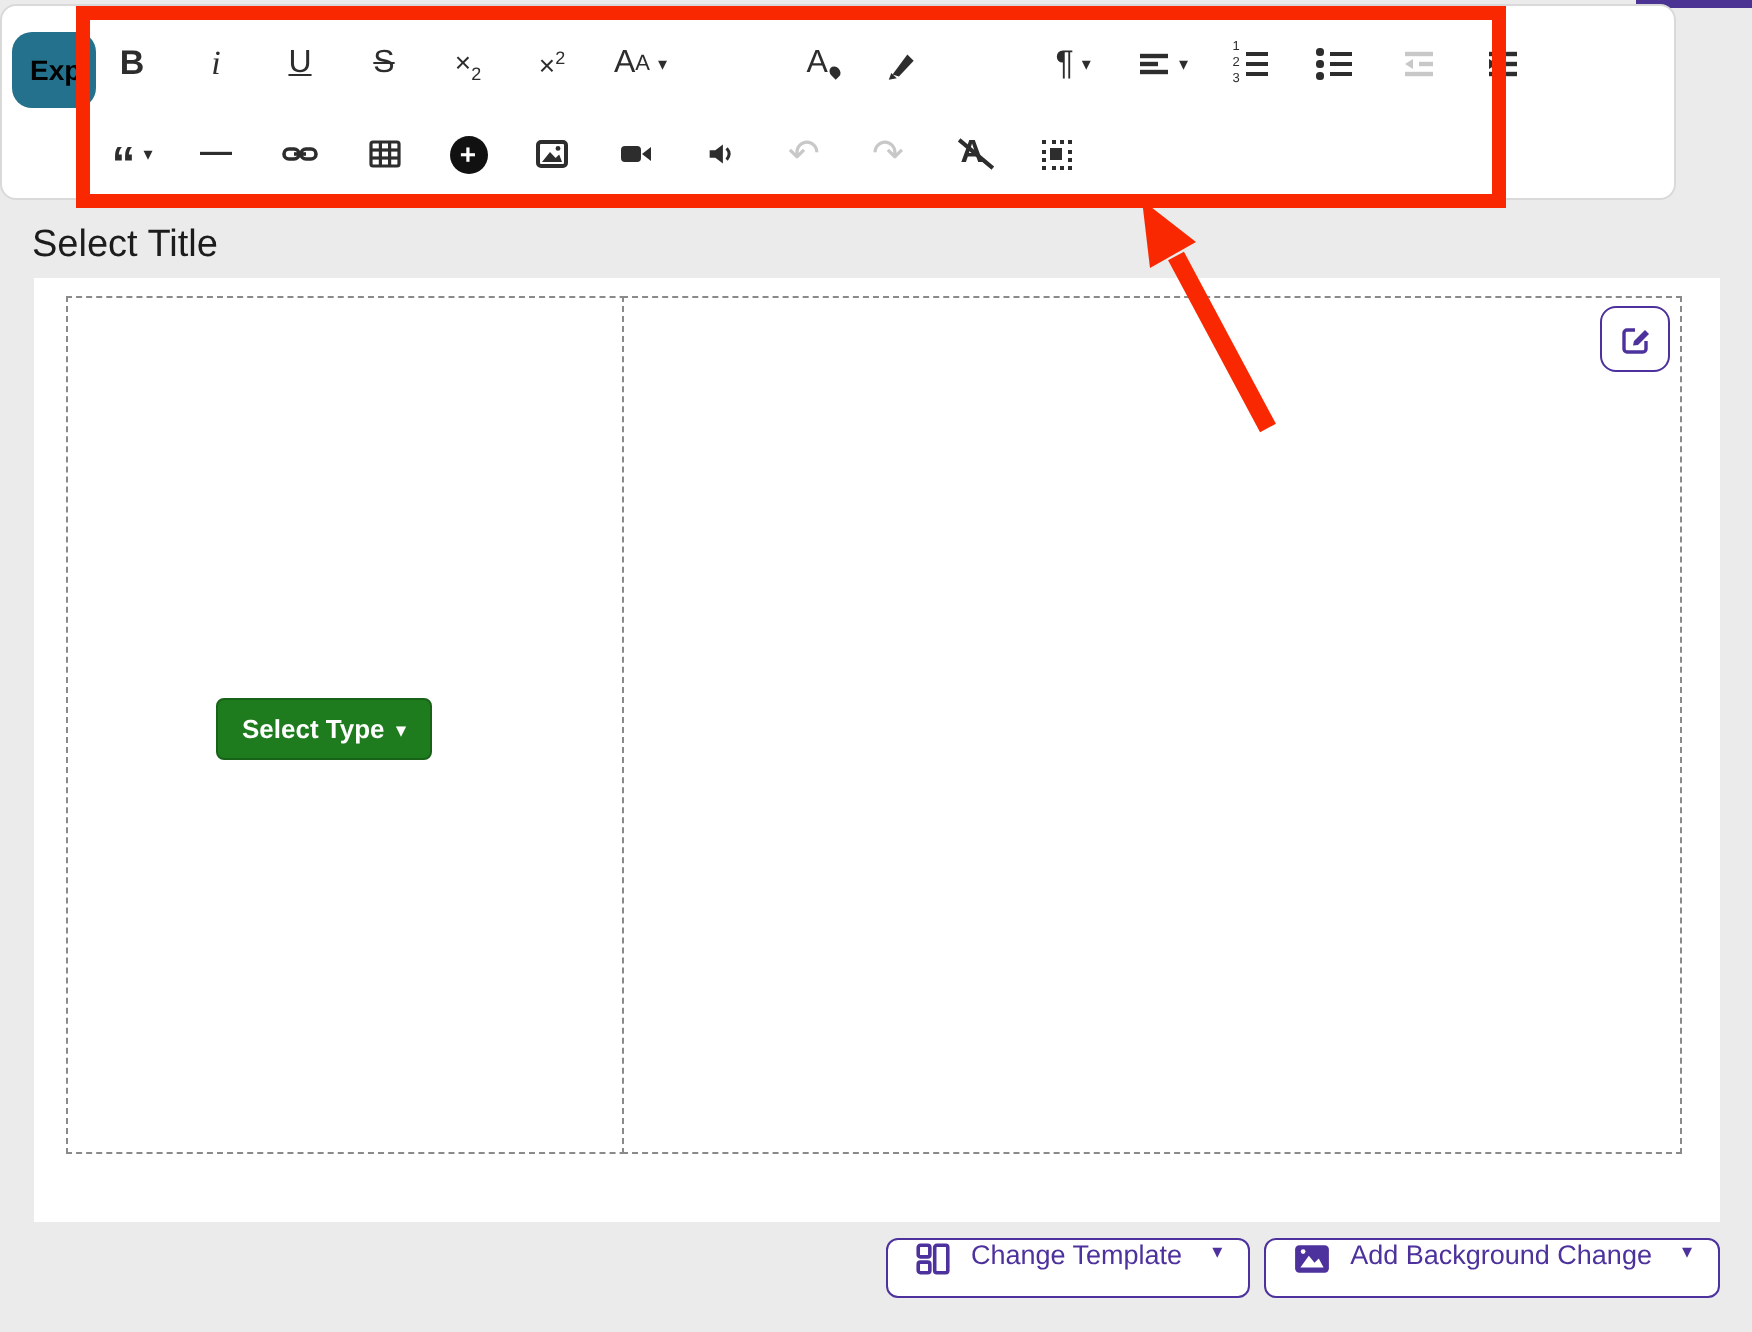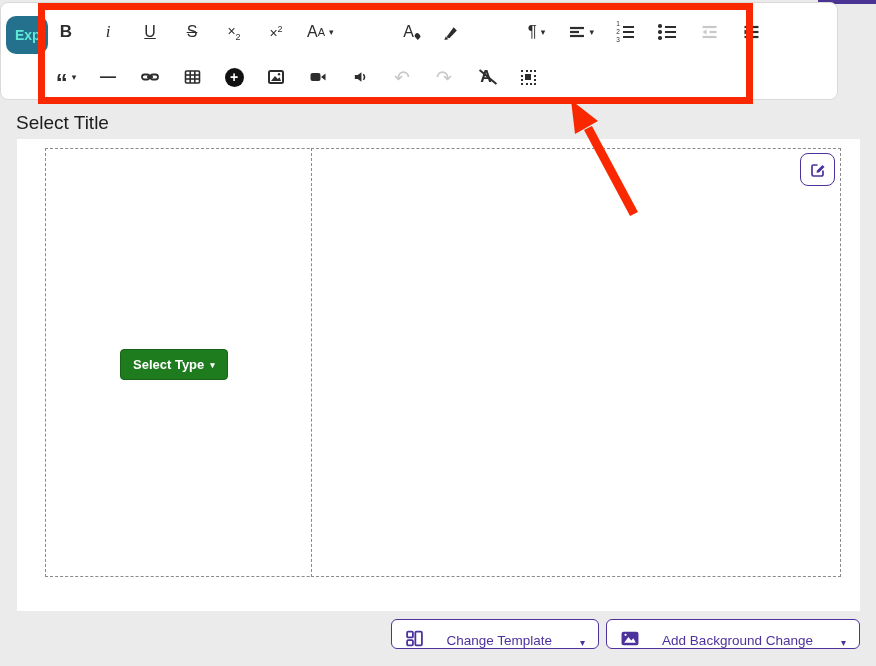--- a/index.html
+++ b/index.html
@@ -47,41 +47,41 @@
   .bars i { display:block; width:11px; height:2.2px; background:currentColor; margin:3px 0; }
   .dots i { display:block; width:3.5px; height:3.5px; border-radius:50%; background:currentColor; margin:2.5px 0; }
 
   
   .red-rect { position:absolute; left:38px; top:3px; width:715px; height:101px;
               border:7px solid #fa2800; z-index:5; pointer-events:none; }
   .arrow-svg { position:absolute; left:0; top:0; z-index:6; pointer-events:none; }
 
   
   .export-btn { position:absolute; left:6px; top:16px; width:42px; height:38px; background:#23718c;
-                border-radius:10px; color:#5eead4; font-weight:bold; font-size:14px;
+                border-radius:10px; color:#000000; font-weight:bold; font-size:14px;
                 display:flex; align-items:center; padding-left:9px; z-index:2; cursor:pointer; }
 
   
   .slide-title { position:absolute; left:16px; top:112px; font-size:19px; color:#1c1c1c; }
   .canvas { position:absolute; left:17px; top:139px; width:843px; height:472px; background:#fff; }
   .panel { position:absolute; border:1px dashed #8a8a8a; background:#fff; }
-  .panel-left { left:28px; top:9px; width:310px; height:429px; }
+  .panel-left { left:16px; top:9px; width:310px; height:429px; }
   .panel-right { left:294px; top:9px; width:530px; height:429px; }
   .select-type-btn { position:absolute; left:74px; top:200px; height:31px; padding:0 12px;
                      background:#1e7b1e; border:1px solid #186318; border-radius:4px; color:#fff;
                      font-size:13px; font-weight:bold; display:flex; align-items:center; gap:6px; cursor:pointer; }
   .select-type-btn .caret { color:#fff; margin-left:0; }
   .edit-btn { position:absolute; right:5px; top:4px; width:35px; height:33px; background:#fff;
               border:1.5px solid #4d319c; border-radius:8px; display:flex; align-items:center;
               justify-content:center; cursor:pointer; }
 
   
   .footer-btns { position:absolute; right:16px; top:619px; display:flex; gap:7px; }
   .fbtn { height:30px; background:#fff; border:1.5px solid #4d319c; border-radius:6px; color:#4d319c;
-          font-size:13.5px; display:flex; align-items:flex-end; gap:22px; padding:0 13px; cursor:pointer; }
+          font-size:13.5px; display:flex; align-items:flex-start; gap:9px; padding:0 13px; cursor:pointer; }
   .fbtn .caret { color:#4d319c; font-size:10px; margin-left:6px; }
 </style>
 </head>
 <body>
 
 <div class="page">
 
   <div class="purple-strip"></div>
 
   <div class="toolbar-card">

